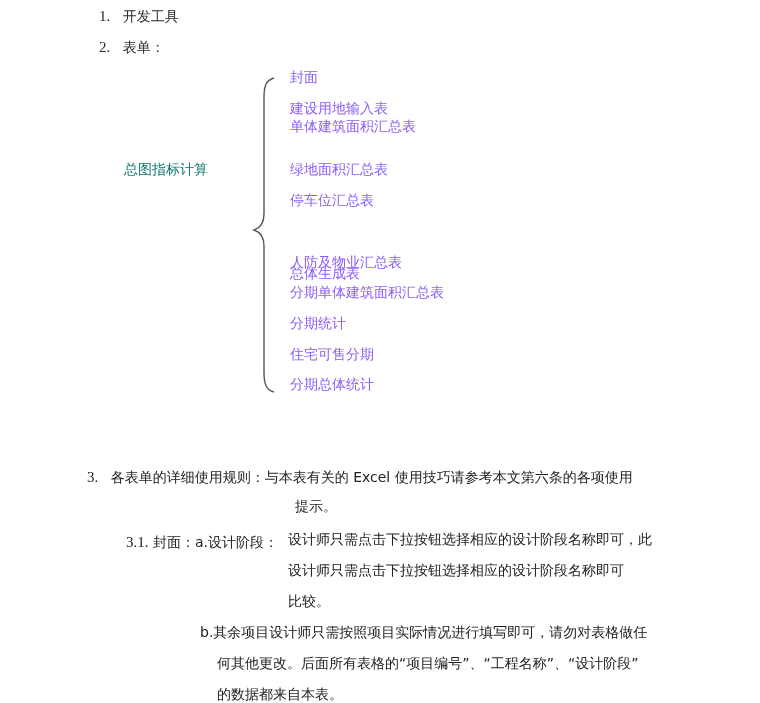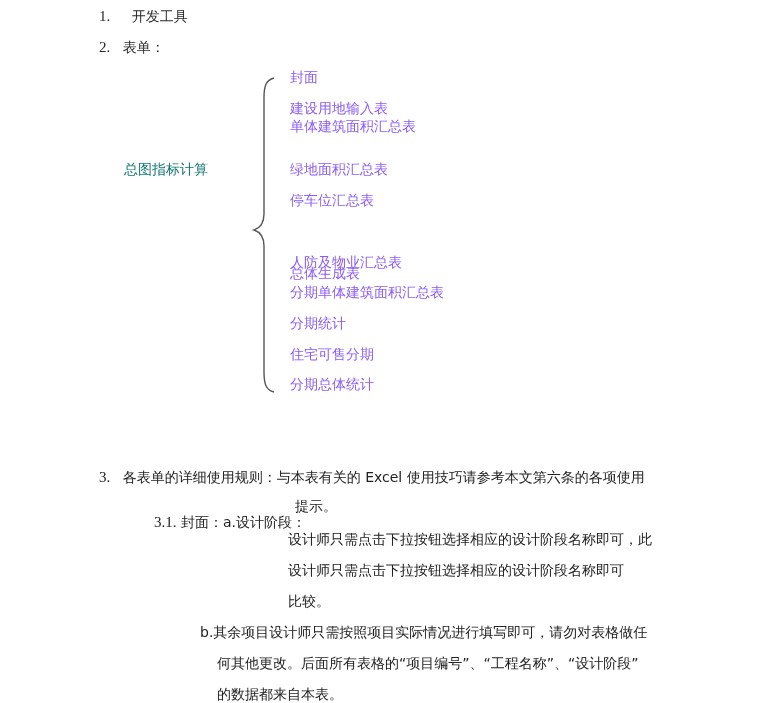--- a/index.html
+++ b/index.html
@@ -20,21 +20,21 @@
     .num { font-family: "Liberation Serif", serif; font-size: 15px; }
     .item-list .abs { font-size: 14px; color: #8b5cf6; }
     .brace { position: absolute; left: 250px; top: 76px; }
     .para { color: #222; }
   </style>
 </head>
 <body>
 
 <div class="abs" style="left:99px; top:6px;">
   <span class="num">1.</span>
-  <span style="margin-left:17px;">开发工具</span>
+  <span style="margin-left:8px;">开发工具</span>
 </div>
 
 <div class="abs" style="left:99px; top:37px;">
   <span class="num">2.</span>
   <span style="margin-left:8px;text-align:right;">表单：</span>
 </div>
 
 <div class="abs" style="left:124px; top:159px; color:#0f766e;">总图指标计算</div>
 
 <svg class="brace" width="30" height="318" viewBox="0 0 30 318">
@@ -48,27 +48,27 @@
   <div class="abs" style="left:290px; top:159px;">绿地面积汇总表</div>
   <div class="abs" style="left:290px; top:190px;">停车位汇总表</div>
   <div class="abs" style="left:290px; top:221px;margin-top:42px;">总体生成表</div>
   <div class="abs" style="left:290px; top:252px;">人防及物业汇总表</div>
   <div class="abs" style="left:290px; top:282px;">分期单体建筑面积汇总表</div>
   <div class="abs" style="left:290px; top:313px;">分期统计</div>
   <div class="abs" style="left:290px; top:344px;">住宅可售分期</div>
   <div class="abs" style="left:290px; top:374px;">分期总体统计</div>
 </div>
 
-<div class="abs para" style="left:99px; top:467px;">
+<div class="abs para" style="left:87px; top:467px;">
   <span class="num">3.</span>
   <span style="margin-left:8px;">各表单的详细使用规则：</span><span>与本表有关的 Excel 使用技巧请参考本文第六条的各项使用</span>
 </div>
 <div class="abs para" style="left:295px; top:496px;">提示。</div>
 
-<div class="abs para" style="left:126px; top:512px;margin-left:28px;">
+<div class="abs para" style="left:126px; top:532px;">
   <span class="num">3.1.</span>
   <span>封面：</span><span>a.设计阶段：</span>
 </div>
 <div class="abs para" style="left:288px; top:529px;">设计师只需点击下拉按钮选择相应的设计阶段名称即可，此</div>
 <div class="abs para" style="left:288px; top:560px;">设计师只需点击下拉按钮选择相应的设计阶段名称即可</div>
 <div class="abs para" style="left:288px; top:591px;">比较。</div>
 
 <div class="abs para" style="left:200px; top:622px;">b.其余项目设计师只需按照项目实际情况进行填写即可，请勿对表格做任</div>
 <div class="abs para" style="left:217px; top:653px;">何其他更改。后面所有表格的“项目编号”、“工程名称”、“设计阶段”</div>
 <div class="abs para" style="left:217px; top:684px;">的数据都来自本表。</div>

